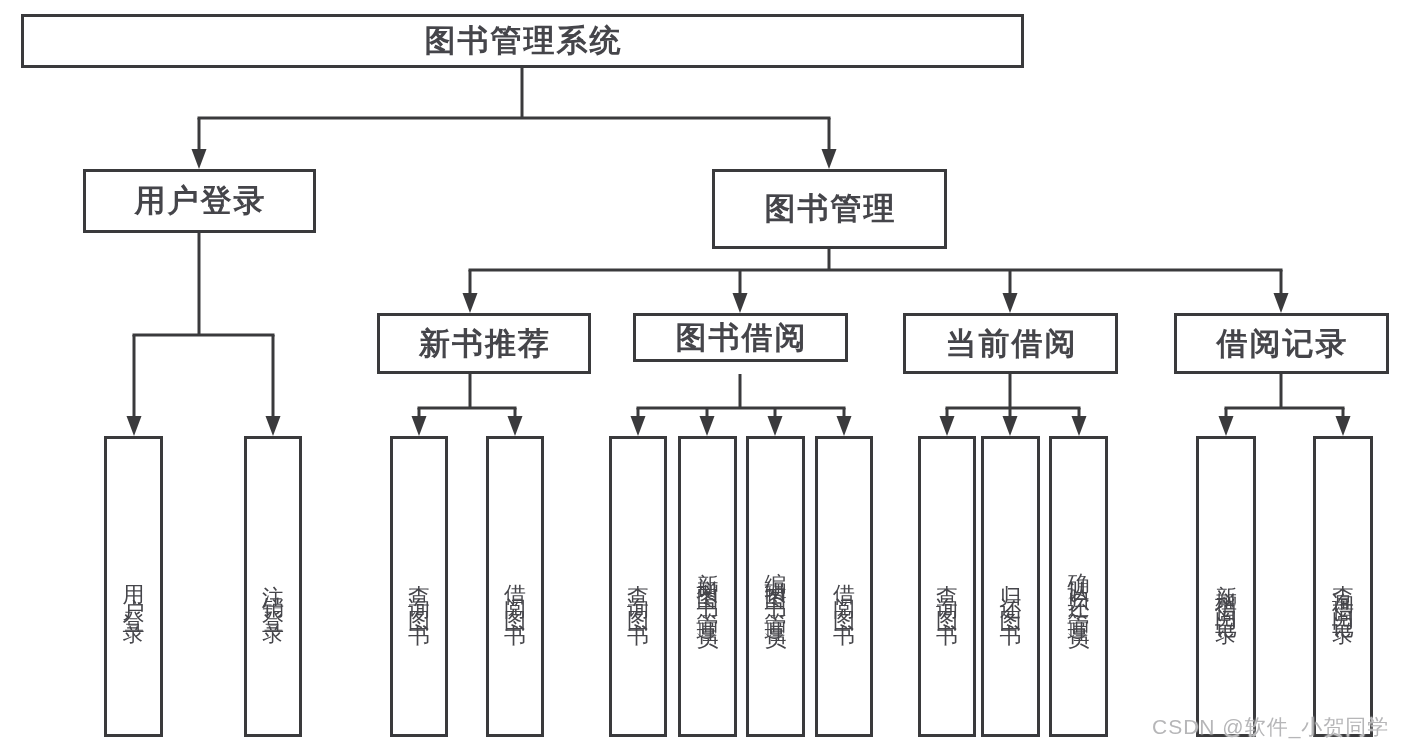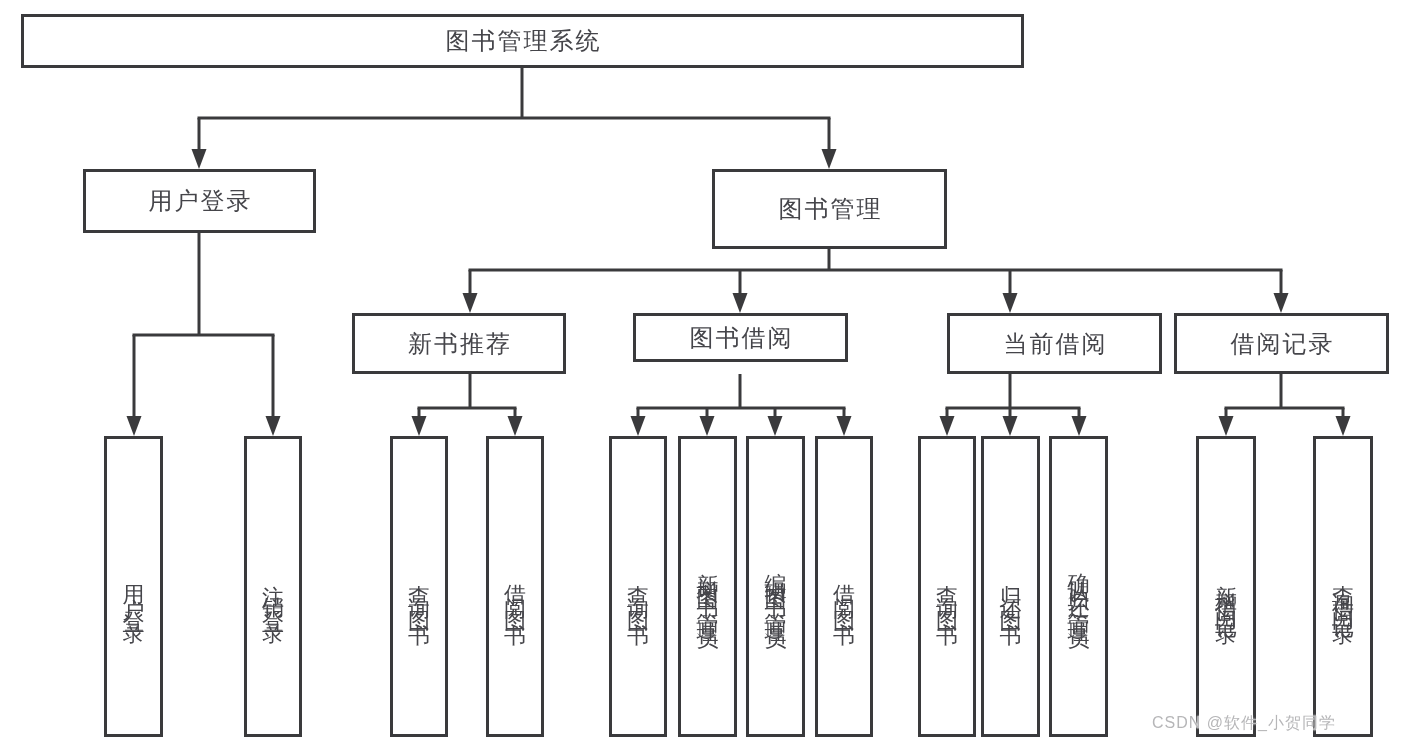--- a/index.html
+++ b/index.html
@@ -32,40 +32,41 @@
     display:flex;
     align-items:center;
     justify-content:center;
     z-index:2;
   }
   .node .label{
     color:var(--text);
     white-space:nowrap;
   }
   .node.h .label{
-    font-size:24px;
+    font-size:31px;
     letter-spacing:2px;
     padding-left:2px;
+    font-weight:bold;
   }
   .node.v .label{
     writing-mode:vertical-rl;
     text-orientation:mixed;
     font-size:22px;
     letter-spacing:8px;
     padding-top:8px;
   }
   .node.v .label.loose{
     letter-spacing:13px;
     padding-top:13px;
   }
   .watermark{
     position:absolute;
     left:1152px;
     top:713px;
-    font-size:16px;
+    font-size:21px;
     color:var(--wm);
     white-space:nowrap;
     z-index:5;
     text-shadow:0 0 2px #ffffff,0 0 2px #ffffff;
     letter-spacing:1px;
   }
 </style>
 </head>
 <body>
 
@@ -127,27 +128,27 @@
   <div id="nodes">
       <div class="node h" style="left: 21px; top: 14px; width: 1003px; height: 54px;">
         <span class="label">图书管理系统</span>
       </div>
       <div class="node h" style="left: 83px; top: 169px; width: 233px; height: 64px;">
         <span class="label">用户登录</span>
       </div>
       <div class="node h" style="left: 712px; top: 169px; width: 235px; height: 80px;">
         <span class="label">图书管理</span>
       </div>
-      <div class="node h" style="left: 352px; top: 313px; width: 214px; height: 61px;">
+      <div class="node h" style="left: 377px; top: 313px; width: 214px; height: 61px;">
         <span class="label">新书推荐</span>
       </div>
       <div class="node h" style="left: 633px; top: 313px; width: 215px; height: 49px;">
         <span class="label">图书借阅</span>
       </div>
-      <div class="node h" style="left: 903px; top: 313px; width: 215px; height: 61px; margin-left: 44px;">
+      <div class="node h" style="left: 903px; top: 313px; width: 215px; height: 61px;">
         <span class="label">当前借阅</span>
       </div>
       <div class="node h" style="left: 1174px; top: 313px; width: 215px; height: 61px;">
         <span class="label">借阅记录</span>
       </div>
       <div class="node v" style="left: 104px; top: 436px; width: 59px; height: 301px;">
         <span class="label loose">用户登录</span>
       </div>
       <div class="node v" style="left: 244px; top: 436px; width: 58px; height: 301px;">
         <span class="label loose">注销登录</span>

